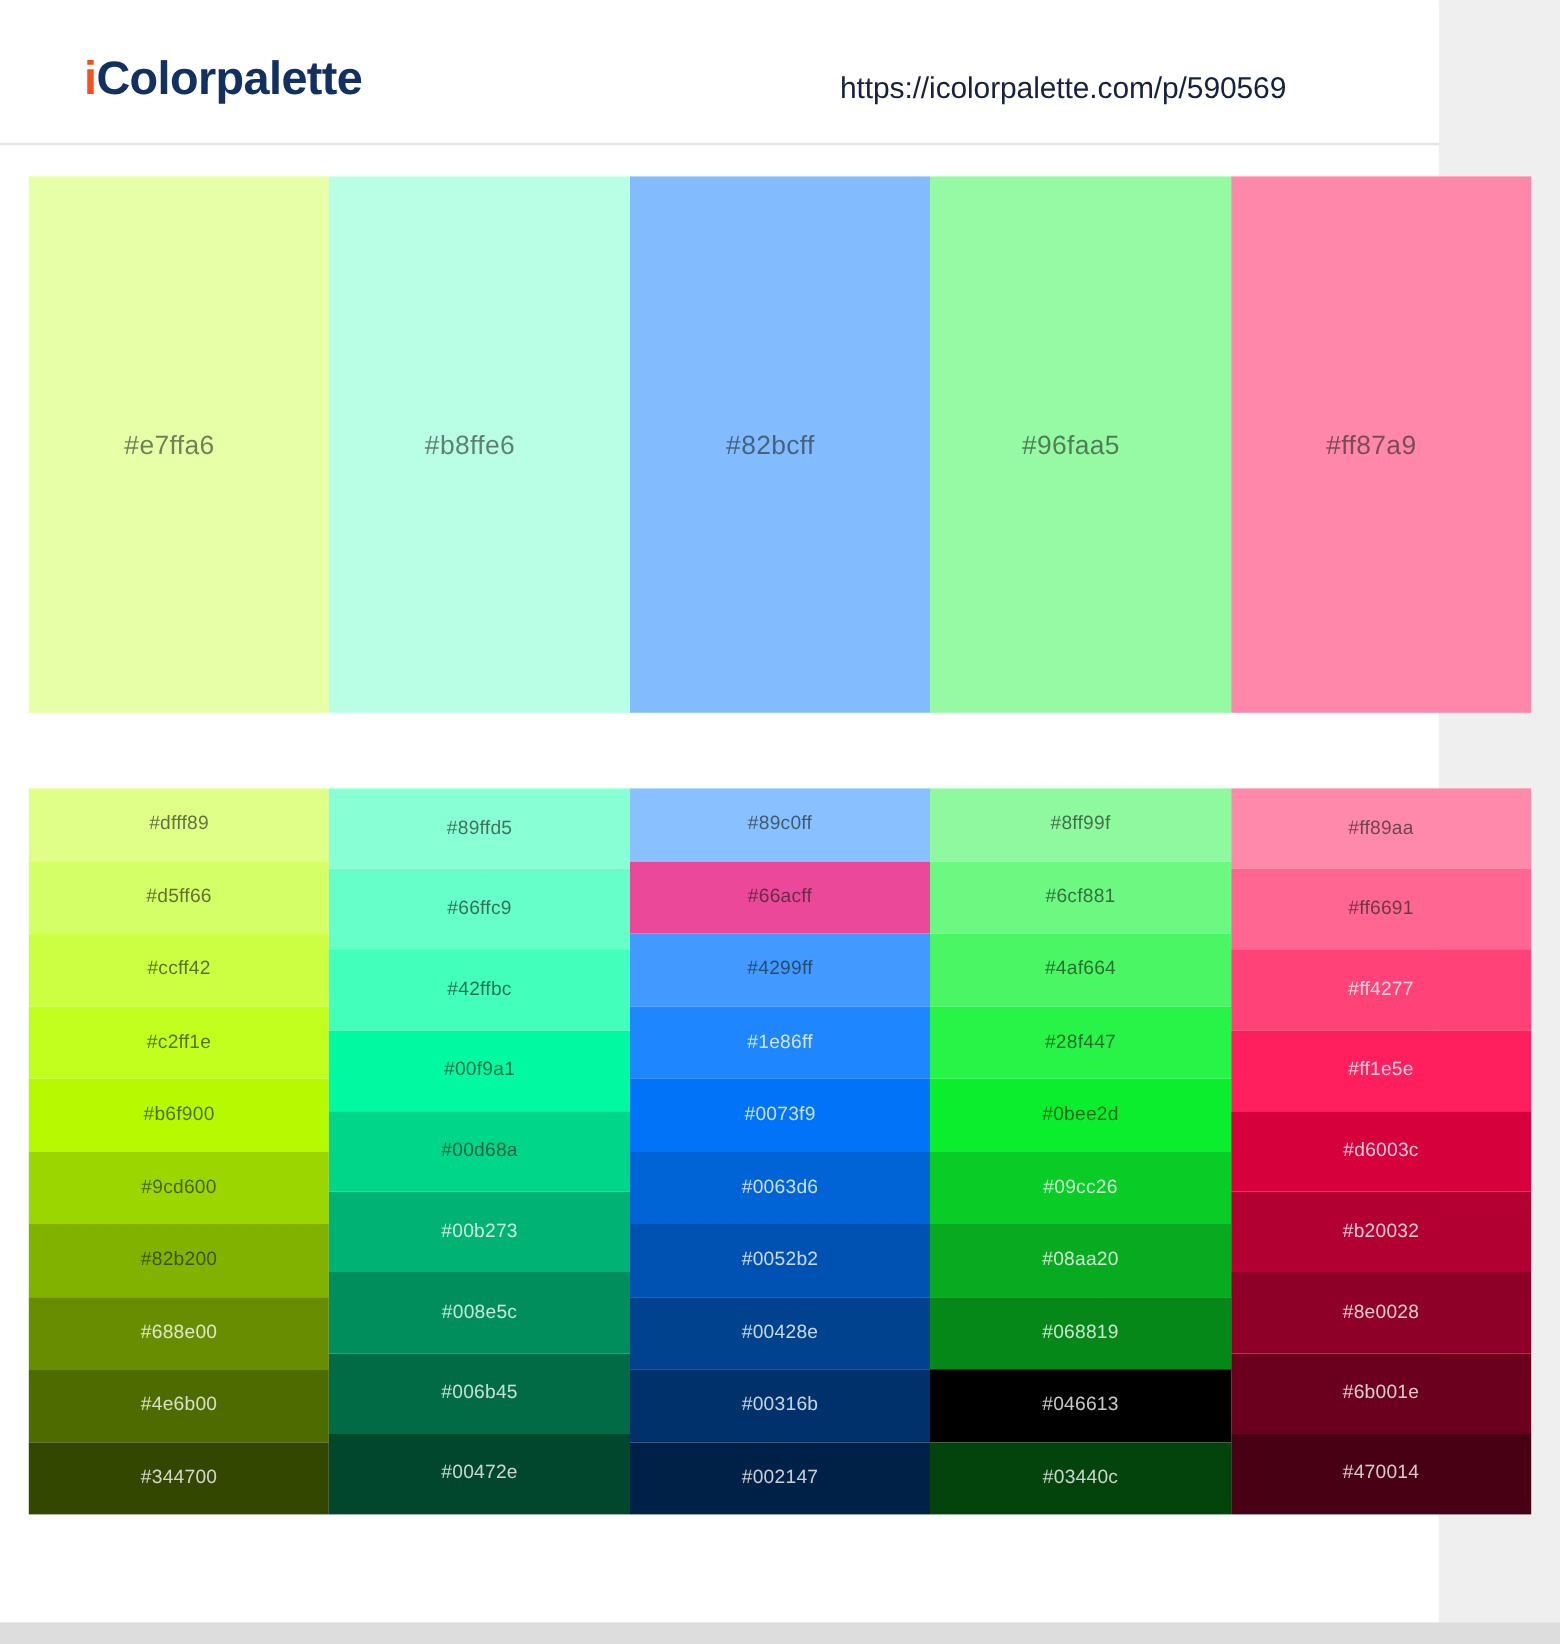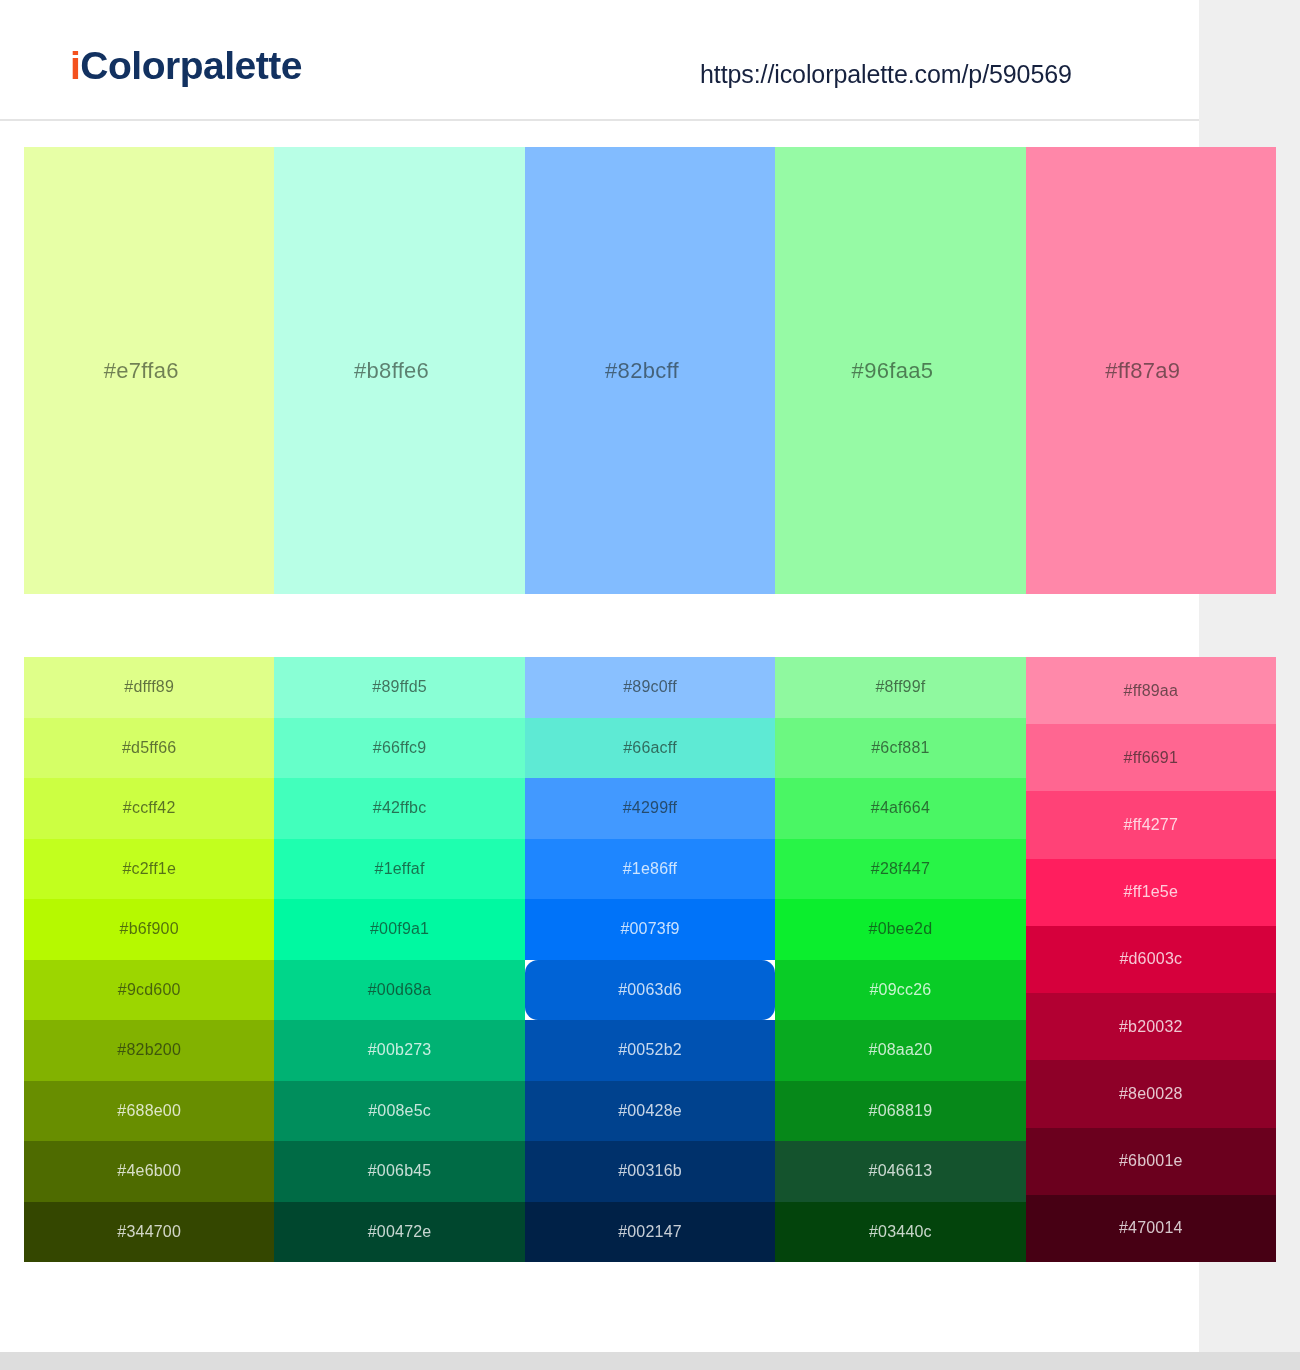--- a/index.html
+++ b/index.html
@@ -189,23 +189,20 @@
       <div class="shade-col">
         <div class="shade-cell" style="background: rgb(137, 255, 213);">
           <div class="shade-label">#89ffd5</div>
         </div>
         <div class="shade-cell" style="background: rgb(102, 255, 201);">
           <div class="shade-label">#66ffc9</div>
         </div>
         <div class="shade-cell" style="background: rgb(66, 255, 188);">
           <div class="shade-label">#42ffbc</div>
         </div>
-        <div class="shade-cell" style="background: rgb(30, 255, 175);">
-          <div class="shade-label">#1effaf</div>
-        </div>
         <div class="shade-cell" style="background: rgb(0, 249, 161);">
           <div class="shade-label">#00f9a1</div>
         </div>
         <div class="shade-cell" style="background: rgb(0, 214, 138);">
           <div class="shade-label">#00d68a</div>
         </div>
         <div class="shade-cell dark" style="background: rgb(0, 178, 115);">
           <div class="shade-label">#00b273</div>
         </div>
         <div class="shade-cell dark" style="background: rgb(0, 142, 92);">
@@ -215,33 +212,33 @@
           <div class="shade-label">#006b45</div>
         </div>
         <div class="shade-cell dark" style="background: rgb(0, 71, 46);">
           <div class="shade-label">#00472e</div>
         </div>
       </div>
       <div class="shade-col">
         <div class="shade-cell" style="background: rgb(137, 192, 255);">
           <div class="shade-label">#89c0ff</div>
         </div>
-        <div class="shade-cell" style="background: #5eead4; padding-left: 28px;">
+        <div class="shade-cell" style="background: #ec4899; padding-left: 28px;">
           <div class="shade-label">#66acff</div>
         </div>
         <div class="shade-cell" style="background: rgb(66, 153, 255);">
           <div class="shade-label">#4299ff</div>
         </div>
         <div class="shade-cell dark" style="background: rgb(30, 134, 255);">
           <div class="shade-label">#1e86ff</div>
         </div>
         <div class="shade-cell dark" style="background: rgb(0, 115, 249);">
           <div class="shade-label">#0073f9</div>
         </div>
-        <div class="shade-cell dark" style="background: rgb(0, 99, 214); border-radius: 13px;">
+        <div class="shade-cell dark" style="background: rgb(0, 99, 214);">
           <div class="shade-label">#0063d6</div>
         </div>
         <div class="shade-cell dark" style="background: rgb(0, 82, 178);">
           <div class="shade-label">#0052b2</div>
         </div>
         <div class="shade-cell dark" style="background: rgb(0, 66, 142);">
           <div class="shade-label">#00428e</div>
         </div>
         <div class="shade-cell dark" style="background: rgb(0, 49, 107);">
           <div class="shade-label">#00316b</div>
@@ -268,21 +265,21 @@
         </div>
         <div class="shade-cell dark" style="background: rgb(9, 204, 38);">
           <div class="shade-label">#09cc26</div>
         </div>
         <div class="shade-cell dark" style="background: rgb(8, 170, 32);">
           <div class="shade-label">#08aa20</div>
         </div>
         <div class="shade-cell dark" style="background: rgb(6, 136, 25); padding-left: 27px;">
           <div class="shade-label">#068819</div>
         </div>
-        <div class="shade-cell dark" style="background: #14532d;">
+        <div class="shade-cell dark" style="background: #000000;">
           <div class="shade-label">#046613</div>
         </div>
         <div class="shade-cell dark" style="background: rgb(3, 68, 12);">
           <div class="shade-label">#03440c</div>
         </div>
       </div>
       <div class="shade-col">
         <div class="shade-cell" style="background: rgb(255, 137, 170);">
           <div class="shade-label">#ff89aa</div>
         </div>

